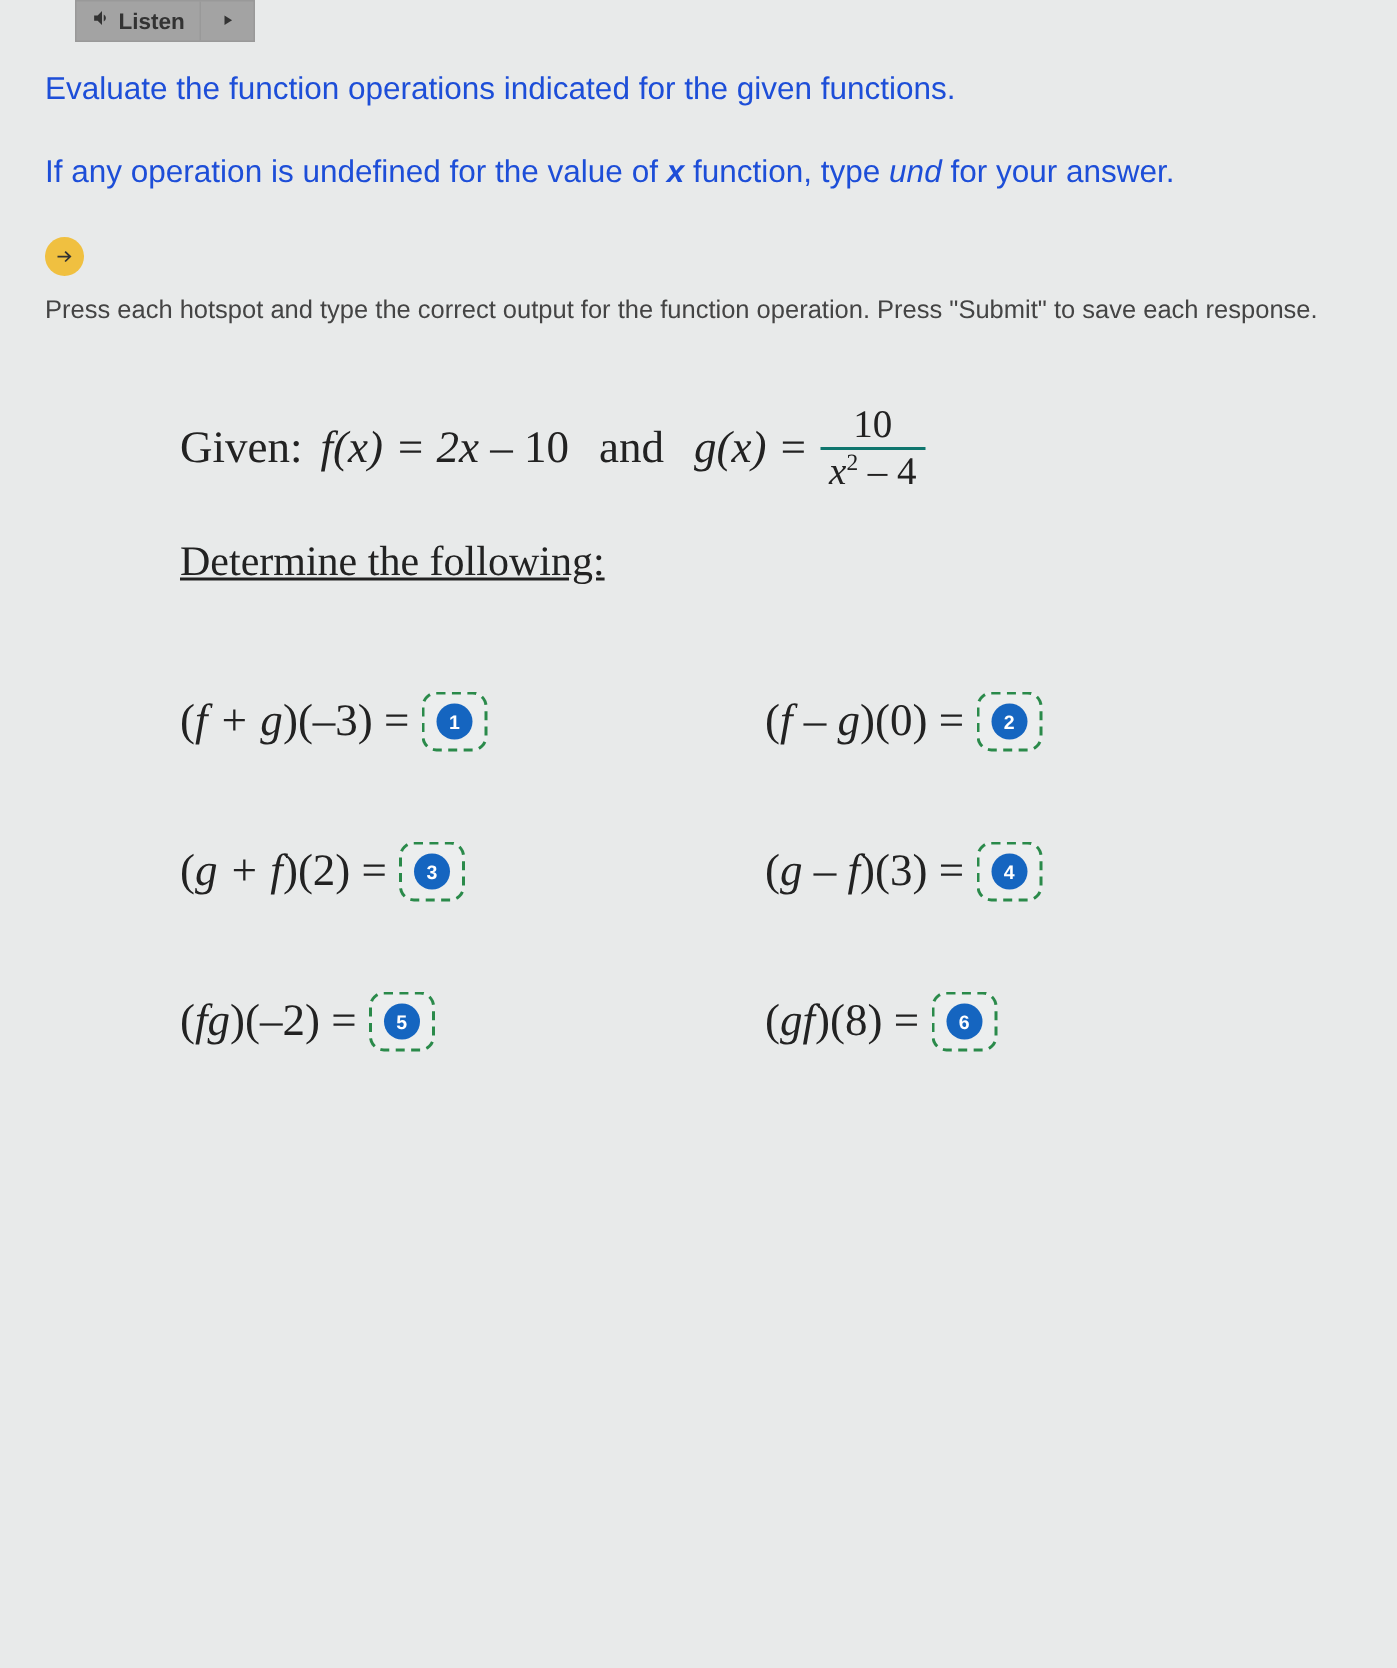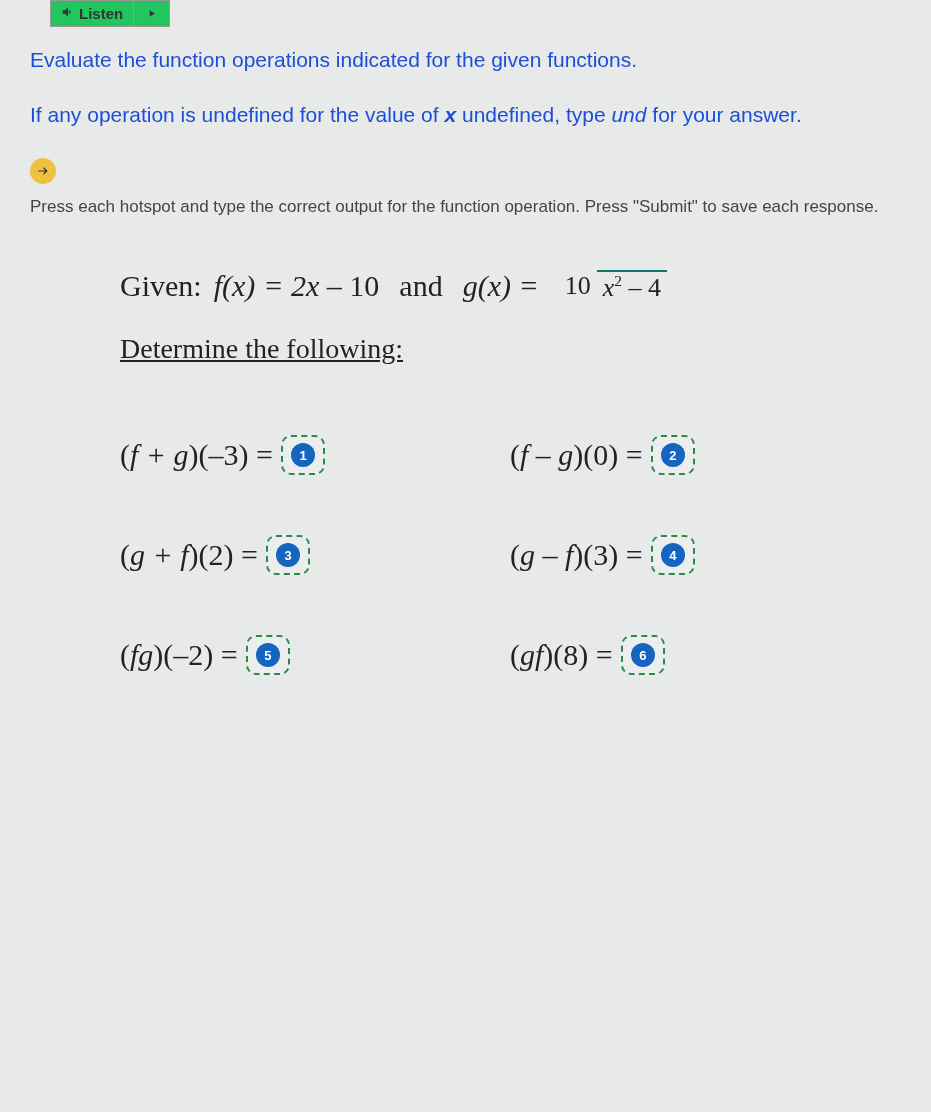--- a/index.html
+++ b/index.html
@@ -10,21 +10,21 @@
     height: 1112px;
     position: relative;
     color: #3a3a3a;
   }
   .listen-bar {
     position: absolute;
     top: 0;
     left: 50px;
     display: flex;
     border: 1px solid #999;
-    background: #22c55e;
+    background: #a3a3a3;
   }
   .listen-btn {
     display: flex;
     align-items: center;
     gap: 4px;
     padding: 4px 10px;
     font-size: 15px;
     font-weight: bold;
     color: #333;
     border-right: 1px solid #999;
@@ -75,26 +75,26 @@
   }
   .given-row {
     display: flex;
     align-items: center;
     gap: 8px;
     margin-bottom: 30px;
   }
   .italic { font-style: italic; }
   .fraction {
     display: inline-flex;
-    flex-direction: row;
+    flex-direction: column;
     align-items: center;
     vertical-align: middle;
     font-size: 26px;
     line-height: 1.1;
-    margin-left: 12px;
+    margin-left: 0;
   }
   .fraction .num { padding: 0 6px; }
   .fraction .den { border-top: 2px solid #0f766e; padding: 0 6px; }
   .determine {
     font-size: 28px;
     margin-bottom: 70px;
     text-decoration: underline;
   }
   .problems {
     display: grid;
@@ -151,21 +151,21 @@
       <svg width="11" height="11" viewBox="0 0 24 24">
           <path fill="#333" d="M8 5v14l11-7z"></path>
         </svg>
     </span>
   </div>
 </div>
 
 <div class="content">
   <p class="instr">Evaluate the function operations indicated for the given functions.</p>
   <p class="instr">
-    <span>If any operation is undefined for the value of </span><span class="italic" style="font-weight:bold">x</span><span> undefined, type </span><span class="italic">und </span><span>for your answer.</span>
+    <span>If any operation is undefined for the value of </span><span class="italic" style="font-weight:bold">x</span><span> function, type </span><span class="italic">und </span><span>for your answer.</span>
   </p>
 
   <div class="hotspot-row">
     <div class="arrow-badge">
       <svg width="14" height="14" viewBox="0 0 24 24">
           <path fill="#333" d="M4 11h12l-4-4 1.4-1.4L20 12l-6.6 6.4L12 17l4-4H4z"></path>
         </svg>
     </div>
     <div class="hotspot-text">Press each hotspot and type the correct output for the function operation. Press "Submit" to save each response.</div>
   </div>

